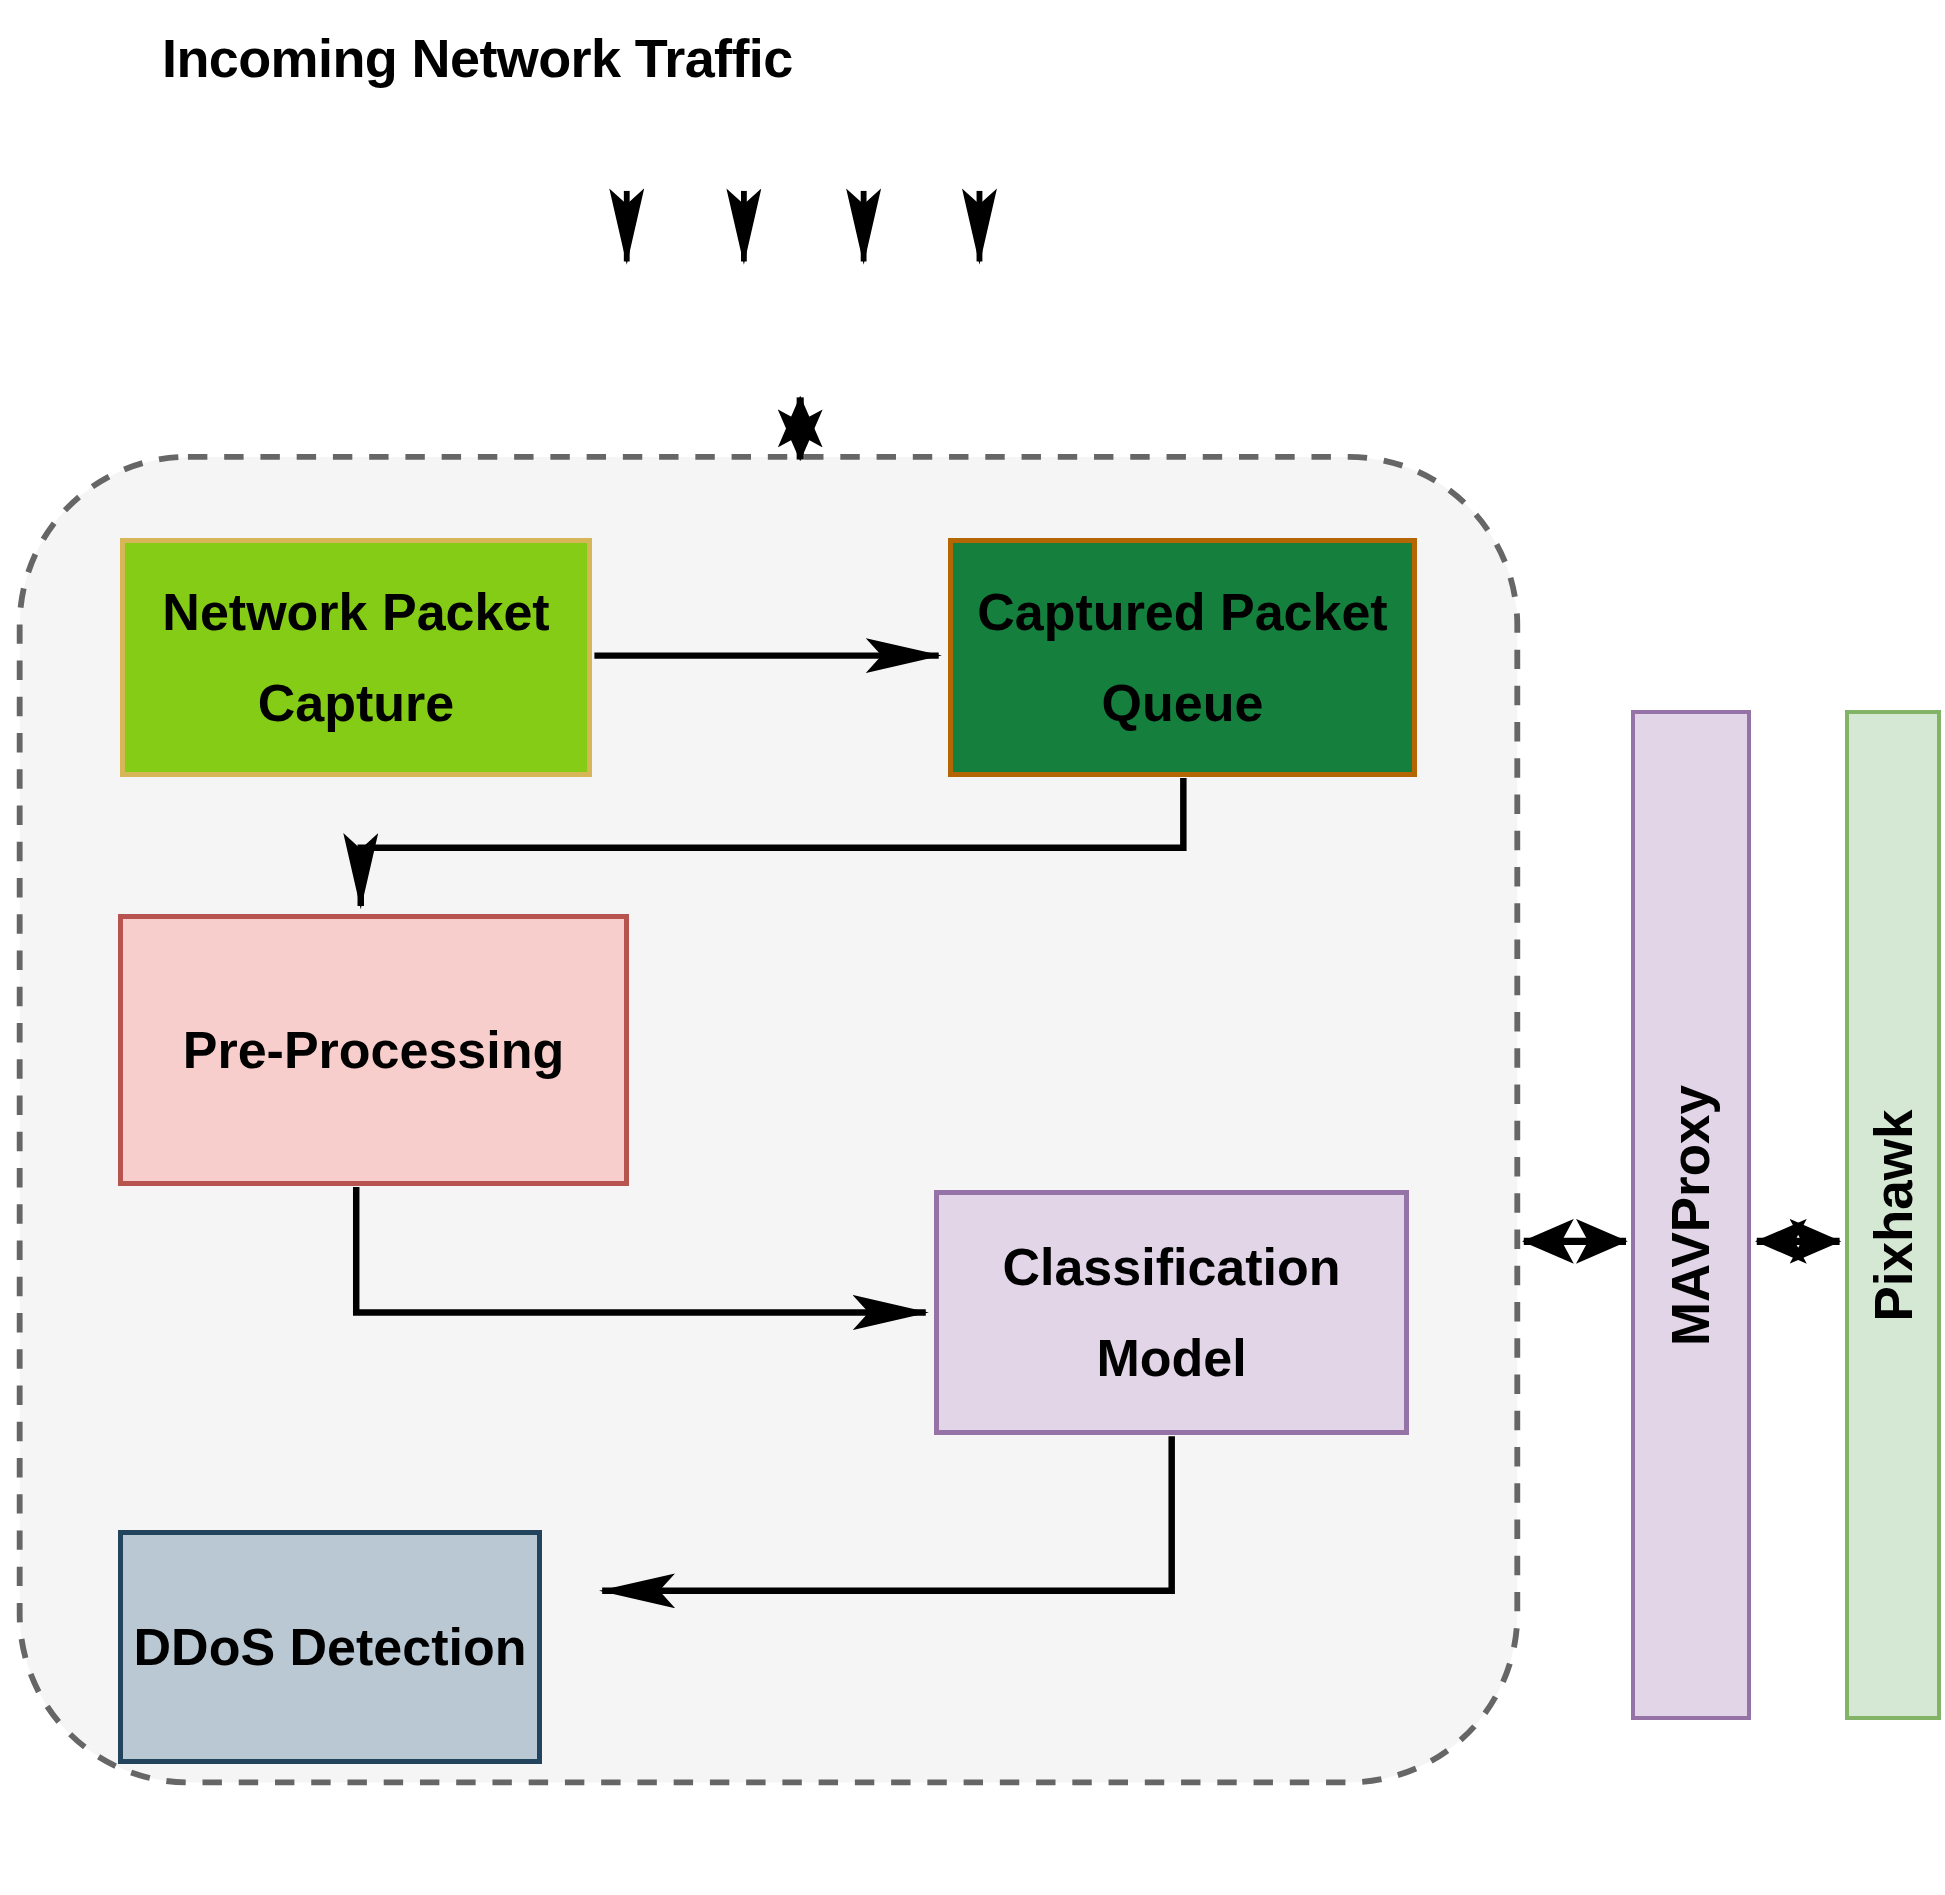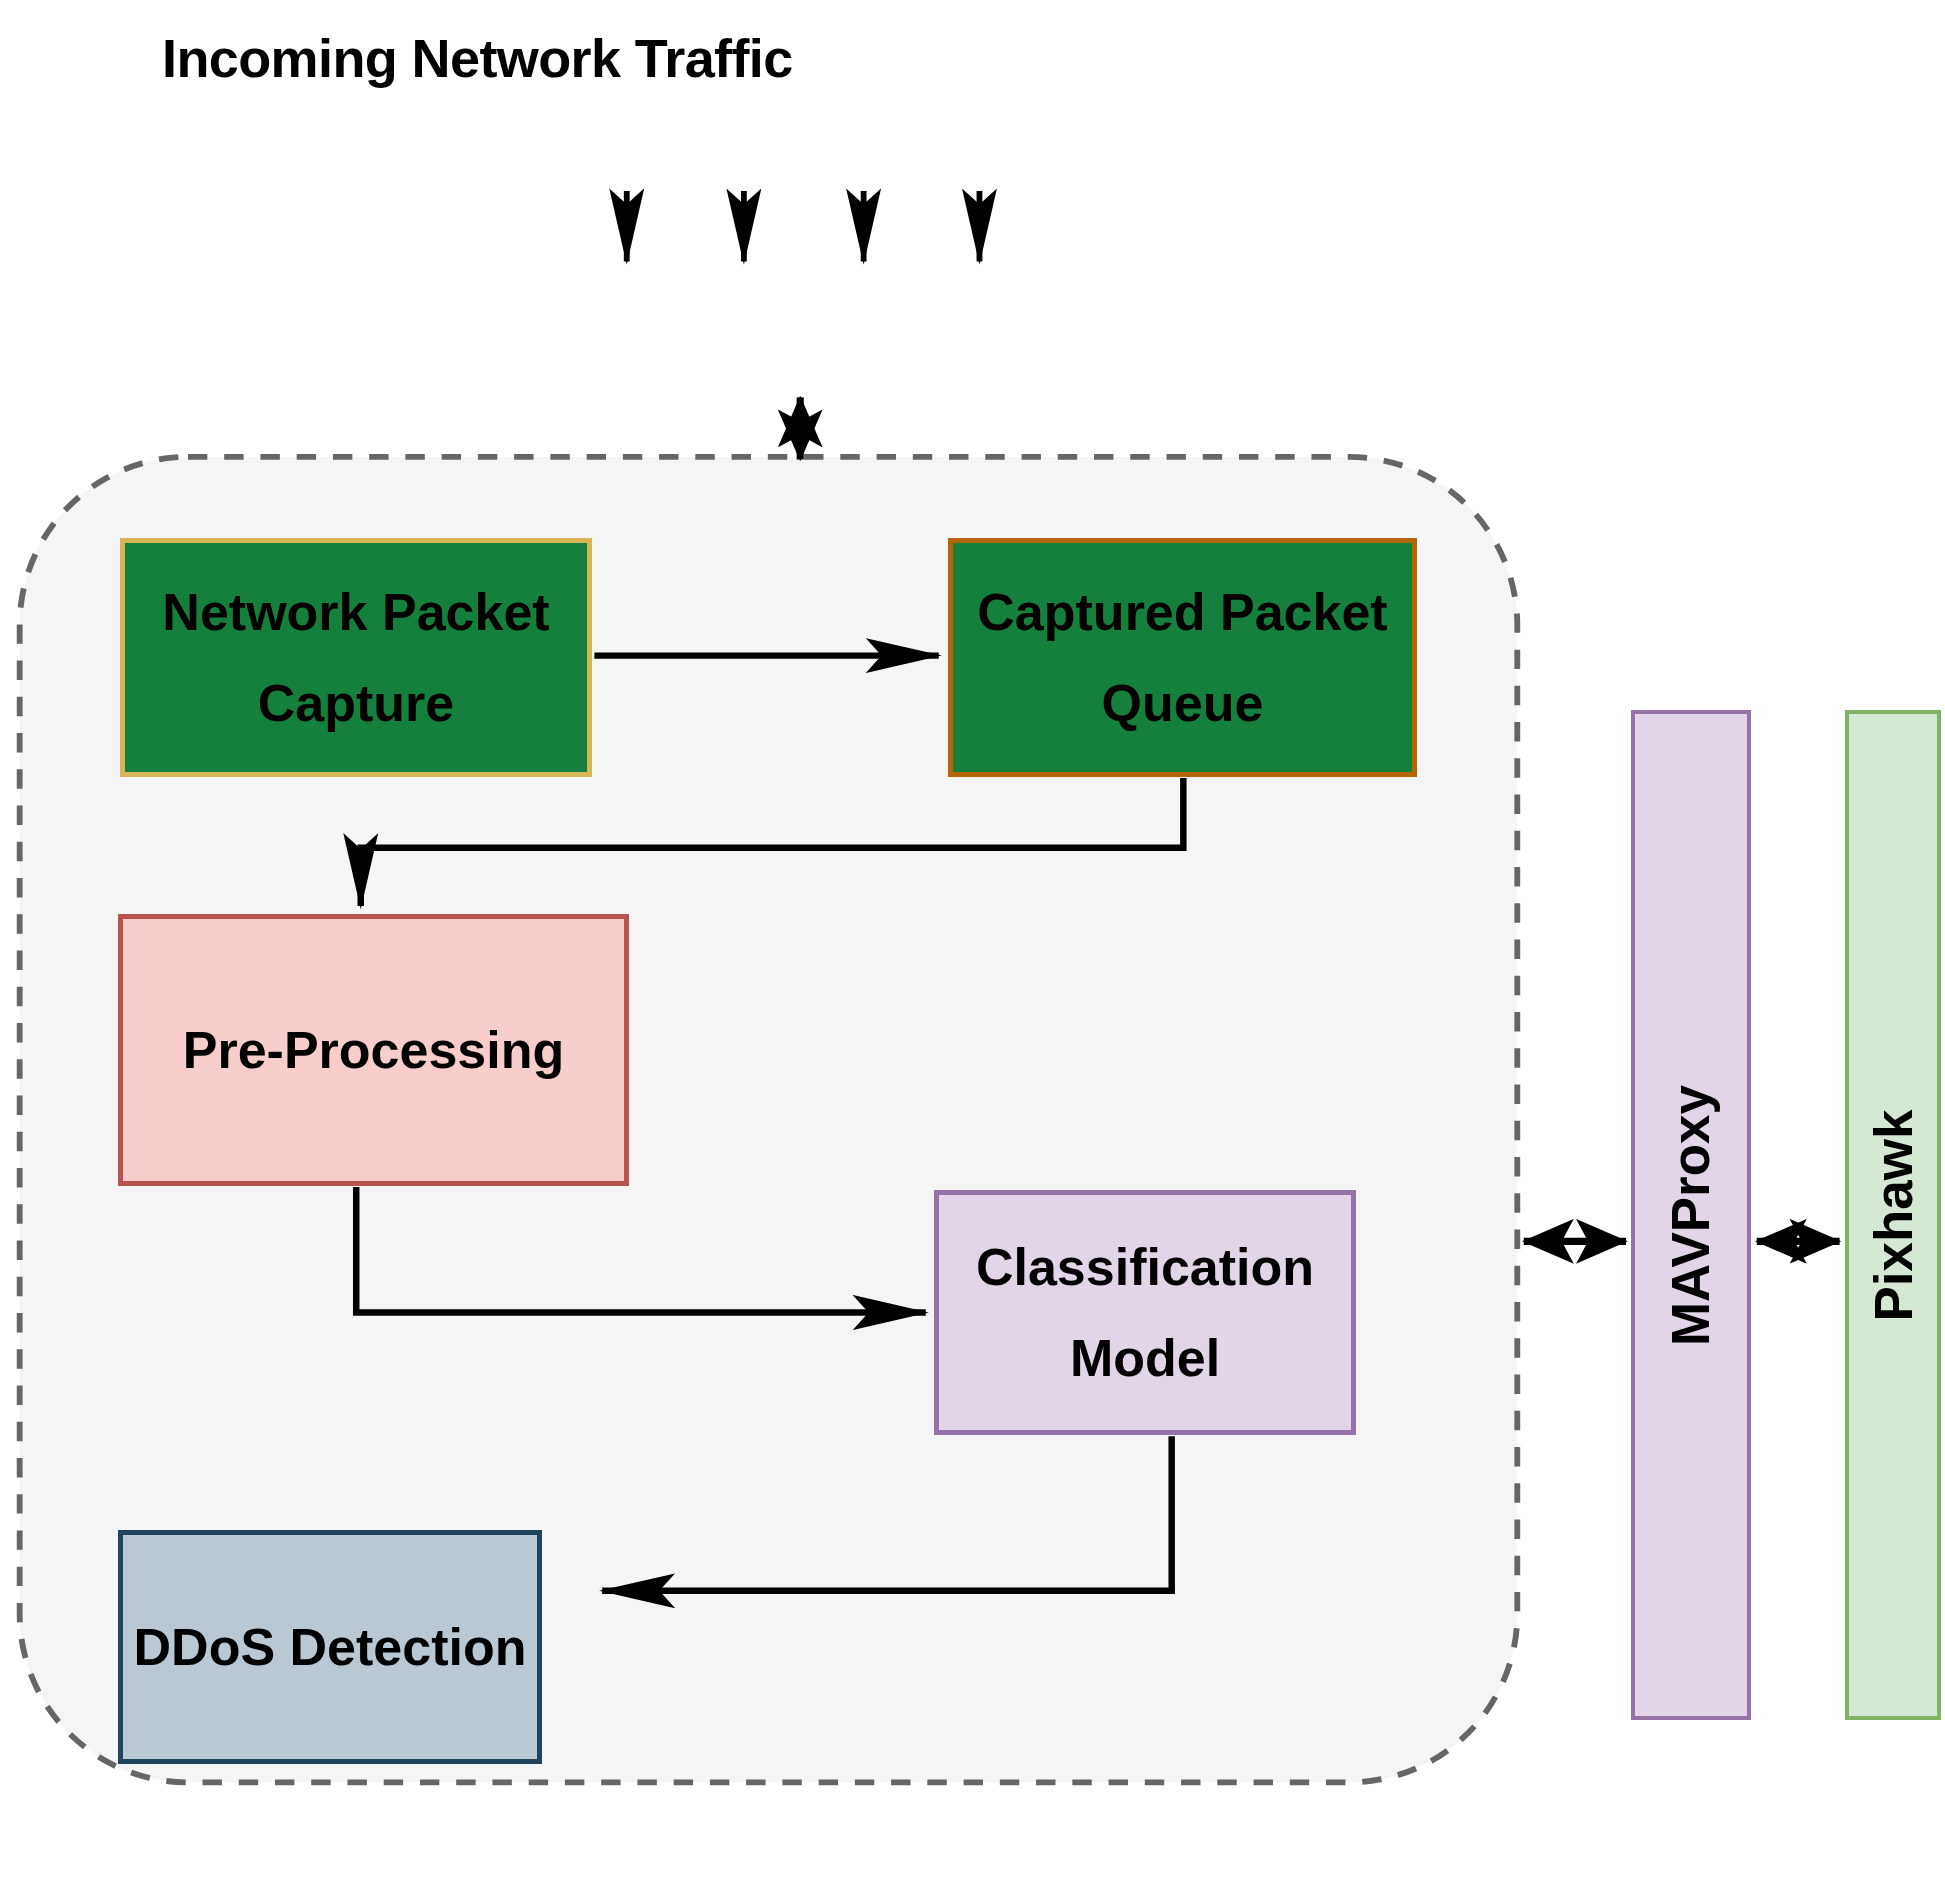--- a/index.html
+++ b/index.html
@@ -49,35 +49,35 @@
     box-sizing:border-box;
     line-height:1.75;
   }
   .node-network-interface{
     left:399px; top:267px; width:793px; height:116px;
     background:#B1DDF0; border:5.8px solid #10739E;
     font-size:49px;
   }
   .node-network-packet-capture{
     left:120px; top:538px; width:472px; height:239px;
-    background:#15803d; border:5.8px solid #D6B656;
+    background:#84cc16; border:5.8px solid #D6B656;
     font-size:52px;
   }
   .node-captured-packet-queue{
     left:948px; top:538px; width:469px; height:239px;
     background:#15803d; border:5.8px solid #B46504;
     font-size:52px;
   }
   .node-pre-processing{
     left:118px; top:914px; width:511px; height:272px;
     background:#F8CECC; border:5.8px solid #B85450;
     font-size:52px;
   }
   .node-classification-model{
-    left:934px; top:1190px; width:422px; height:245px;
+    left:934px; top:1190px; width:475px; height:245px;
     background:#E1D5E7; border:5.8px solid #9673A6;
     font-size:52px;
   }
   .node-ddos-detection{
     left:118px; top:1530px; width:424px; height:234px;
     background:#BAC8D3; border:5.8px solid #23445D;
     font-size:52px;
   }
   .node-mavproxy{
     left:1631px; top:710px; width:120px; height:1010px;

